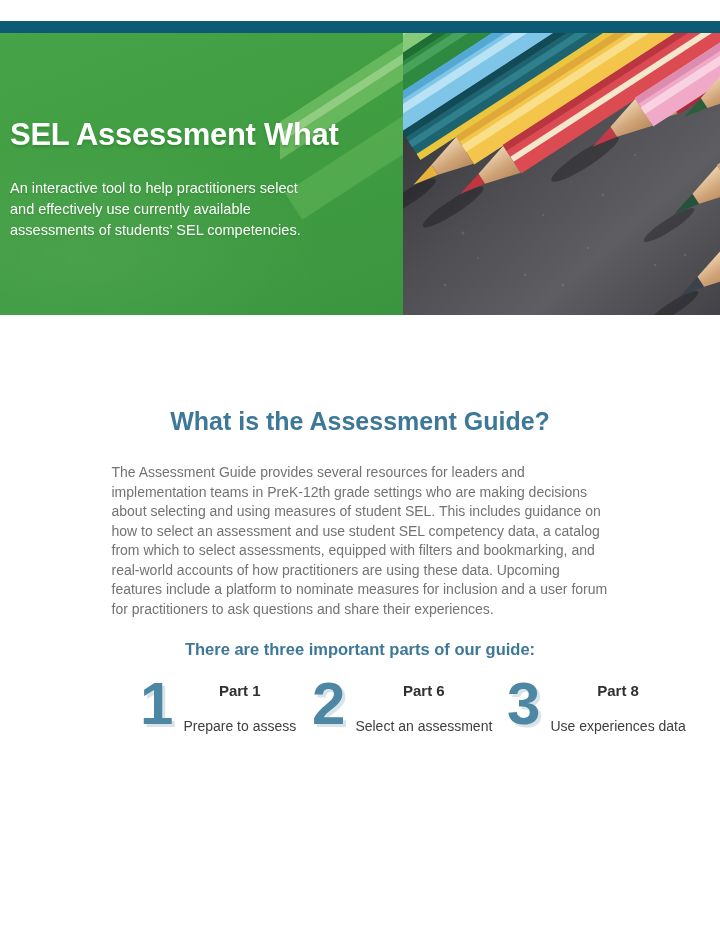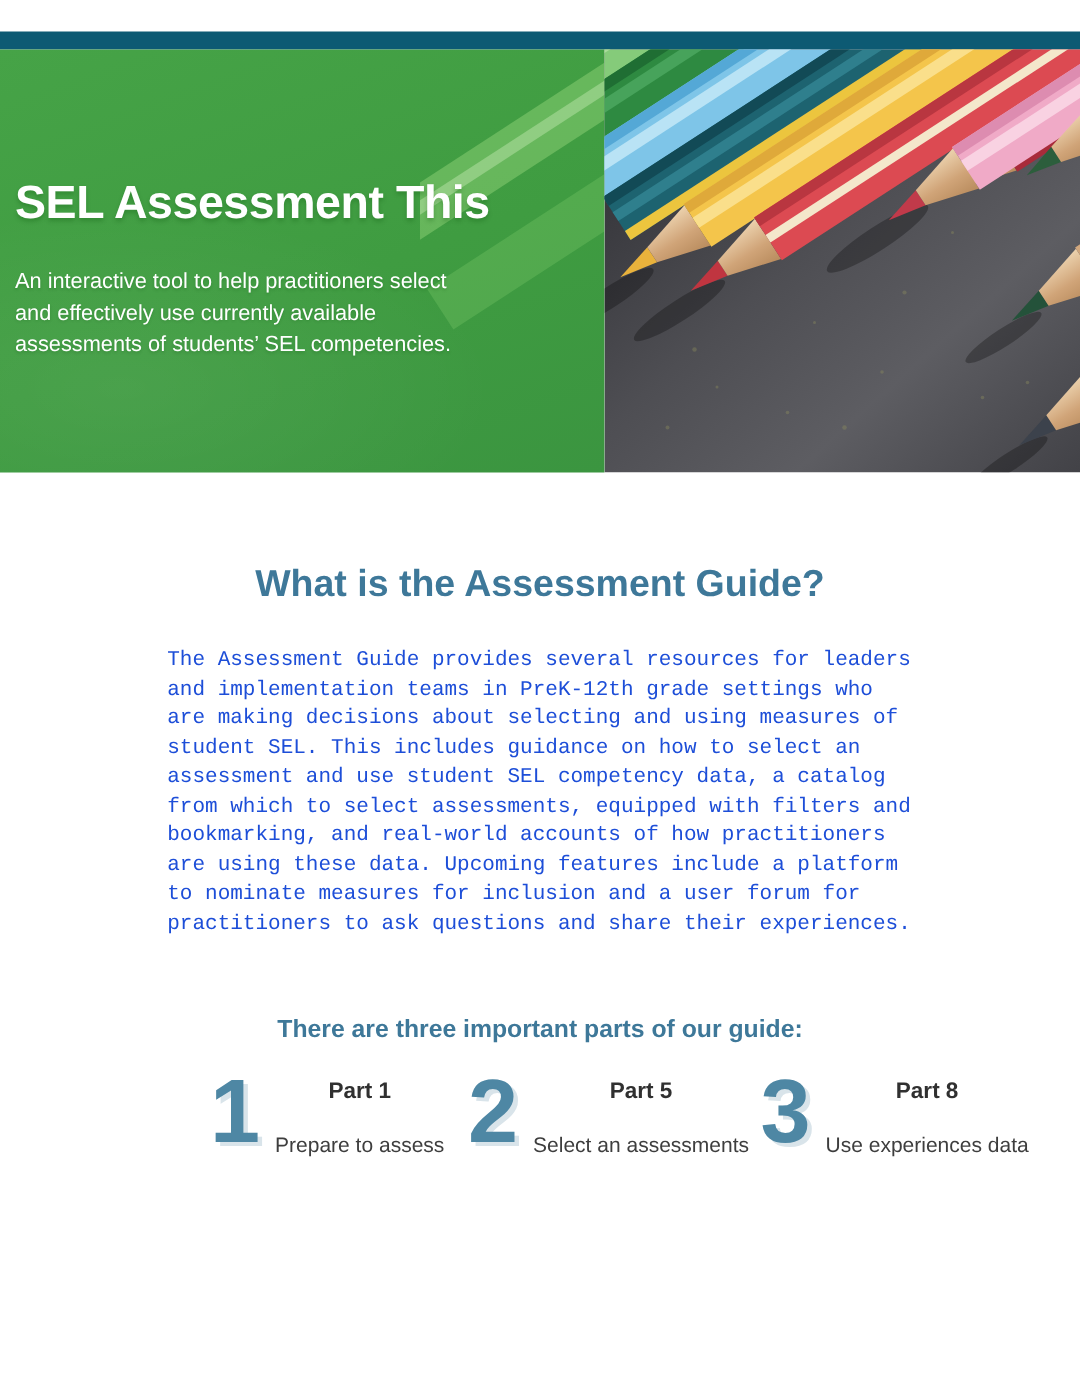--- a/index.html
+++ b/index.html
@@ -47,33 +47,32 @@
   }
   .green-accents { position: absolute; top: 0; right: 0; width: 123px; height: 282px; z-index: 1; }
   .hero-photo {
     position: absolute; top: 0; left: 403px;
     width: 317px; height: 282px;
   }
   .hero-photo svg, .green-accents svg { display: block; }
 
   .content { width: 497px; margin: 0 auto; }
   .section-heading {
-    margin: 0; padding-top: 60px;
+    margin: 0; padding-top: 92px;
     text-align: center;
     font-size: 25px; font-weight: bold;
     color: #3e7899;
   }
   .intro-paragraph {
     margin: 27px 0 0 0;
     font-size: 14px; line-height: 19.5px;
-    color: #1d4ed8;
-    font-family: Liberation Mono, monospace;
+    color: #737373;
   }
   .parts-heading {
-    margin: 51px 0 0 0;
+    margin: 21px 0 0 0;
     text-align: center;
     font-size: 16.5px; font-weight: bold;
     color: #3e7899;
   }
   .parts-row {
     margin-top: 20px;
     padding-left: 140px;
     display: flex;
     align-items: flex-start;
   }
@@ -90,21 +89,21 @@
   .part-label { font-size: 15px; font-weight: bold; color: #303030; }
   .part-desc { font-size: 14px; color: #3e3e3e; margin-top: 19px; white-space: nowrap; }
 </style>
 </head>
 <body>
 
 <div class="topbar"></div>
 
 <header class="hero">
   <div class="hero-green">
-    <h1 class="hero-title">SEL Assessment This</h1>
+    <h1 class="hero-title">SEL Assessment What</h1>
     <p class="hero-subtitle">An interactive tool to help practitioners select and effectively use currently available assessments of students’ SEL competencies.</p>
     <div class="green-accents">
       <svg width="123" height="282" viewBox="0 0 123 282">
 
         <g transform="translate(-62,148) rotate(-33)">
           <polygon points="0,0 26,-6 26,6" fill="rgba(190,235,170,0.65)"></polygon>
           <polygon points="26,-6 62,-15 62,15 26,6" fill="rgba(210,240,190,0.45)"></polygon>
           <rect x="62" y="-16" width="300" height="32" fill="rgba(150,215,125,0.45)"></rect>
           <rect x="62" y="-6" width="300" height="8" fill="rgba(220,245,200,0.35)"></rect>
         </g>
@@ -244,22 +243,22 @@
     <div class="part part-1">
       <span class="part-number">1</span>
       <div class="part-text">
         <div class="part-label">Part 1</div>
         <div class="part-desc">Prepare to assess</div>
       </div>
     </div>
     <div class="part part-2">
       <span class="part-number">2</span>
       <div class="part-text">
-        <div class="part-label">Part 5</div>
-        <div class="part-desc">Select an assessments</div>
+        <div class="part-label">Part 6</div>
+        <div class="part-desc">Select an assessment</div>
       </div>
     </div>
     <div class="part part-3">
       <span class="part-number">3</span>
       <div class="part-text">
         <div class="part-label">Part 8</div>
         <div class="part-desc">Use experiences data</div>
       </div>
     </div>
   </div>

